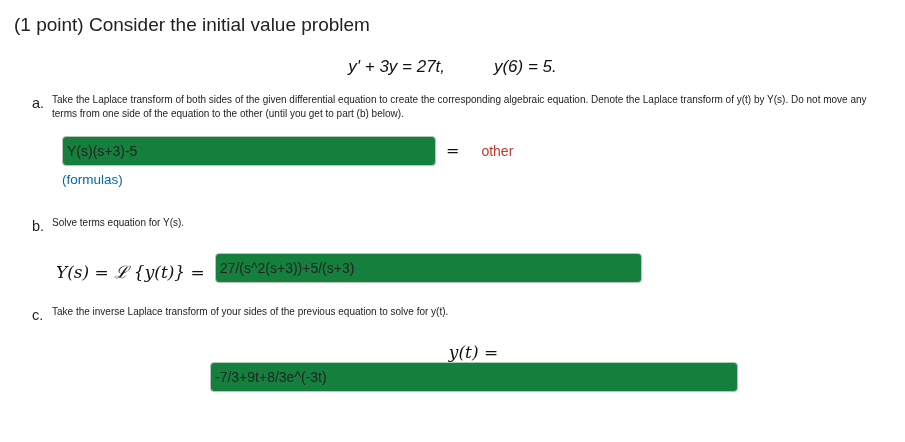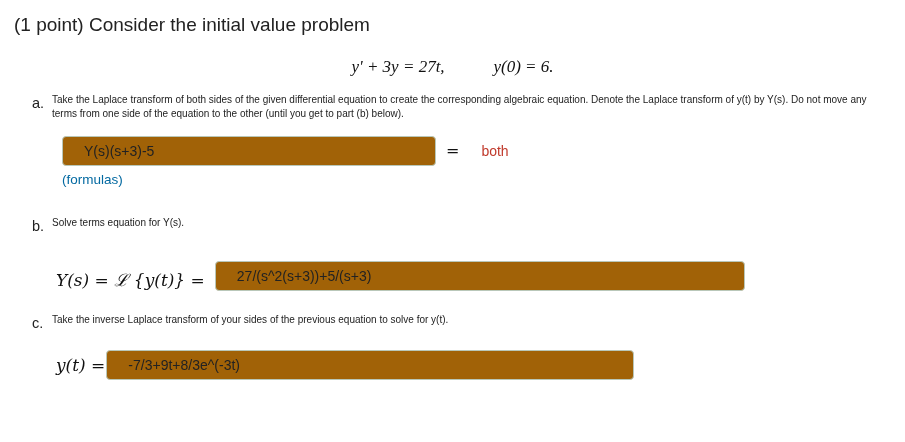--- a/index.html
+++ b/index.html
@@ -35,21 +35,21 @@
     font-family: "DejaVu Serif", serif;
     font-style: italic;
     font-size: 17px;
     color: #111;
   }
   .eq-gap {
     display: inline-block;
     width: 38px;
   }
   .math {
-    font-family: Liberation Serif, serif;
+    font-family: Liberation Sans, sans-serif;
     font-style: italic;
   }
   .part {
     display: flex;
     align-items: flex-start;
     margin: 0 0 0 18px;
     line-height: 1.45;
   }
   .part-label {
     width: 20px;
@@ -66,22 +66,22 @@
   .answer-row {
     display: flex;
     align-items: center;
     margin: 14px 0 0 0;
   }
   .ans-input {
     box-sizing: border-box;
     height: 30px;
     border: 1px solid #b9c7b9;
     border-radius: 4px;
-    background: #a16207;
-    padding: 4px 21px;
+    background: #15803d;
+    padding: 4px 4px;
     font-family: "Liberation Sans", sans-serif;
     font-size: 14px;
     color: #222;
     outline: none;
   }
   .eqsign {
     font-family: "DejaVu Serif", serif;
     font-size: 16px;
     padding: 0 10px;
     color: #111;
@@ -110,20 +110,21 @@
     font-family: "DejaVu Serif", serif;
     font-size: 17px;
     font-style: italic;
     color: #111;
     white-space: nowrap;
   }
   .row-c {
     display: flex;
     align-items: center;
     margin: 16px 0 0 42px;
+    flex-direction: column;
   }
   .row-c .lead {
     font-family: "DejaVu Serif", serif;
     font-size: 17px;
     font-style: italic;
     color: #111;
     white-space: nowrap;
   }
   .sec-b {
     margin-top: 22px;
@@ -140,46 +141,46 @@
   
   <div class="prompt-line">
     <span>(1 point)</span>
     <span>Consider the initial value problem</span>
   </div>
 
   
   <div class="equation-line">
     <span class="math">y' + 3y = 27t,</span>
     <span class="eq-gap"></span>
-    <span class="math">y(0) = 6.</span>
+    <span class="math">y(6) = 5.</span>
   </div>
 
   
   <div class="part">
     <div class="part-label">a.</div>
     <div class="part-body">Take the Laplace transform of both sides of the given differential equation to create the corresponding algebraic equation. Denote the Laplace transform of y(t) by Y(s). Do not move any terms from one side of the equation to the other (until you get to part (b) below).</div>
   </div>
 
   <div class="answer-row" style="margin-left:48px;">
     <input class="ans-input" style="width: 374px;" value="Y(s)(s+3)-5">
     <span class="eqsign">=</span>
-    <a class="help-link">both</a>
+    <a class="help-link">other</a>
   </div>
 
   <a class="formulas-link">(formulas)</a>
 
   
   <div class="part sec-b">
     <div class="part-label">b.</div>
     <div class="part-body">Solve terms equation for Y(s).</div>
   </div>
 
   <div class="row-b">
     <span class="lead">Y(s) = ℒ {y(t)} =</span>
-    <input class="ans-input" style="width: 530px; margin-left: 10px; margin-top: 8px;" value="27/(s^2(s+3))+5/(s+3)">
+    <input class="ans-input" style="width: 427px; margin-left: 10px;" value="27/(s^2(s+3))+5/(s+3)">
   </div>
 
   
   <div class="part sec-c">
     <div class="part-label">c.</div>
     <div class="part-body">Take the inverse Laplace transform of your sides of the previous equation to solve for y(t).</div>
   </div>
 
   <div class="row-c">
     <span class="lead">y(t) =</span>

